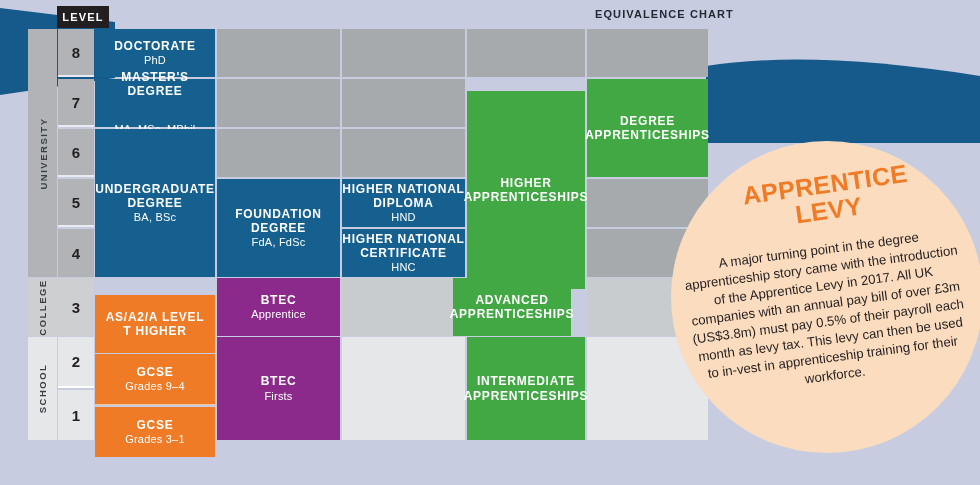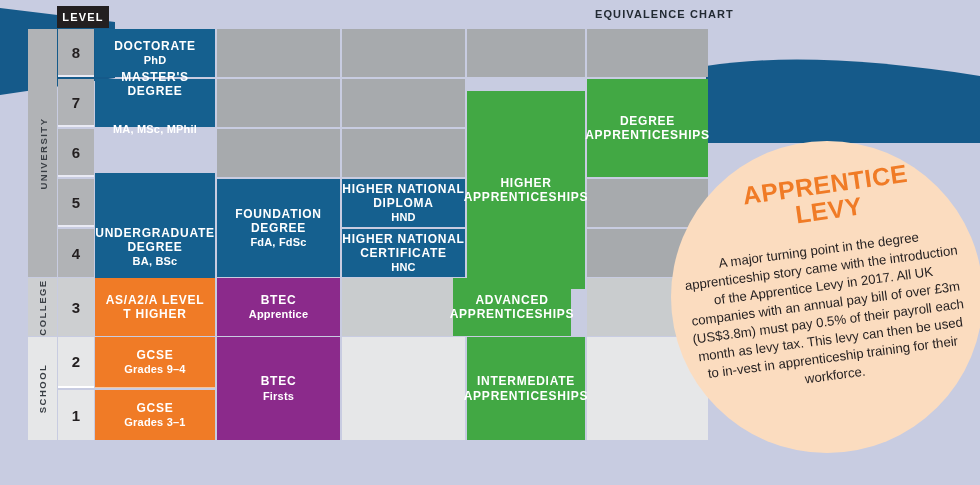--- a/index.html
+++ b/index.html
@@ -32,25 +32,25 @@
   }
 
   
   .grid{position:absolute;left:0px;top:29px;width:760px;height:411px;}
 
   .cell{position:absolute;box-sizing:border-box;
         display:flex;flex-direction:column;
         align-items:center;justify-content:center;
         text-align:center;color:#ffffff;line-height:1.18;}
   .cell .t1{font-size:12px;font-weight:bold;letter-spacing:.75px;}
-  .cell .t2{font-size:11px;font-weight:bold;letter-spacing:.2px;margin-top:1px;}
+  .cell .t2{font-size:11px;font-weight:normal;letter-spacing:.2px;margin-top:1px;}
 
   .c-blue{background:#15608f;}
   .c-green{background:#42a844;}
-  .c-orange{background:#f07b26;}
+  .c-orange{background:#f07b26;margin-top:17px;}
   .c-purple{background:#8b2a8b;}
   .c-grey-d{background:#a7aaad;}
   .c-grey-m{background:#c9ccce;}
   .c-grey-l{background:#e6e7e8;}
 
   
   .lvlnum{position:absolute;box-sizing:border-box;
           display:flex;align-items:center;justify-content:center;
           font-size:15px;font-weight:bold;color:#231f20;}
   .lv-univ{background:#b1b3b6;}
@@ -132,21 +132,21 @@
     <div class="lvlnum lv-schl" style="left:58px;top:361px;width:36px;height:50px;">1</div>
 
     <div class="cell c-blue" style="left:95px;top:0px;width:120px;height:48px;">
       <div class="t1">DOCTORATE</div>
       <div class="t2">PhD</div>
     </div>
     <div class="cell c-blue" style="left:95px;top:50px;width:120px;height:48px;gap:24px;">
       <div class="t1">MASTER'S DEGREE</div>
       <div class="t2">MA, MSc, MPhil</div>
     </div>
-    <div class="cell c-blue" style="left:95px;top:100px;width:120px;height:148px;margin-top:44px;">
+    <div class="cell c-blue" style="left:95px;top:100px;width:120px;height:148px;">
       <div class="t1">UNDERGRADUATE</div>
       <div class="t1">DEGREE</div>
       <div class="t2">BA, BSc</div>
     </div>
     <div class="cell c-orange" style="left:95px;top:249px;width:120px;height:58px;">
       <div class="t1">AS/A2/A LEVEL</div>
       <div class="t1">T HIGHER</div>
     </div>
     <div class="cell c-orange" style="left:95px;top:308px;width:120px;height:51px;border-bottom:1px solid #f7c49a;">
       <div class="t1">GCSE</div>

